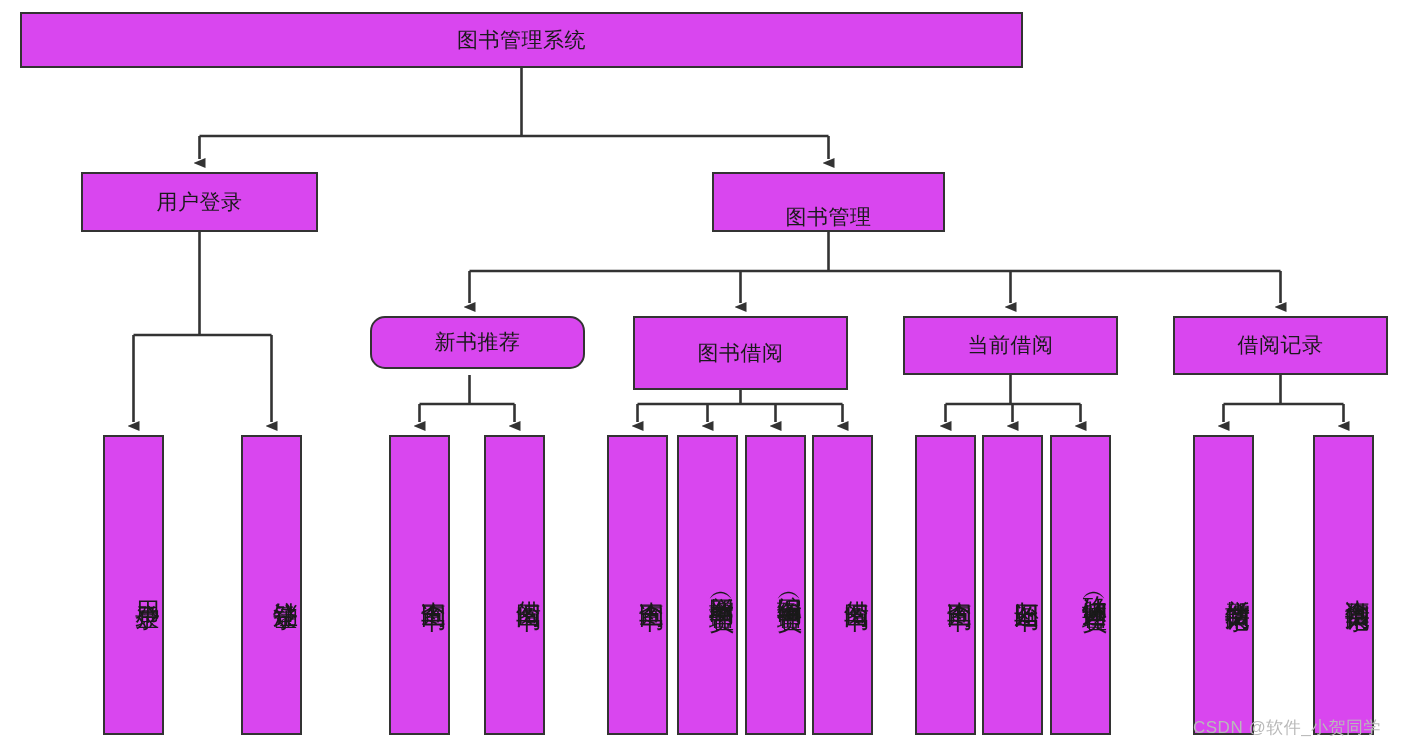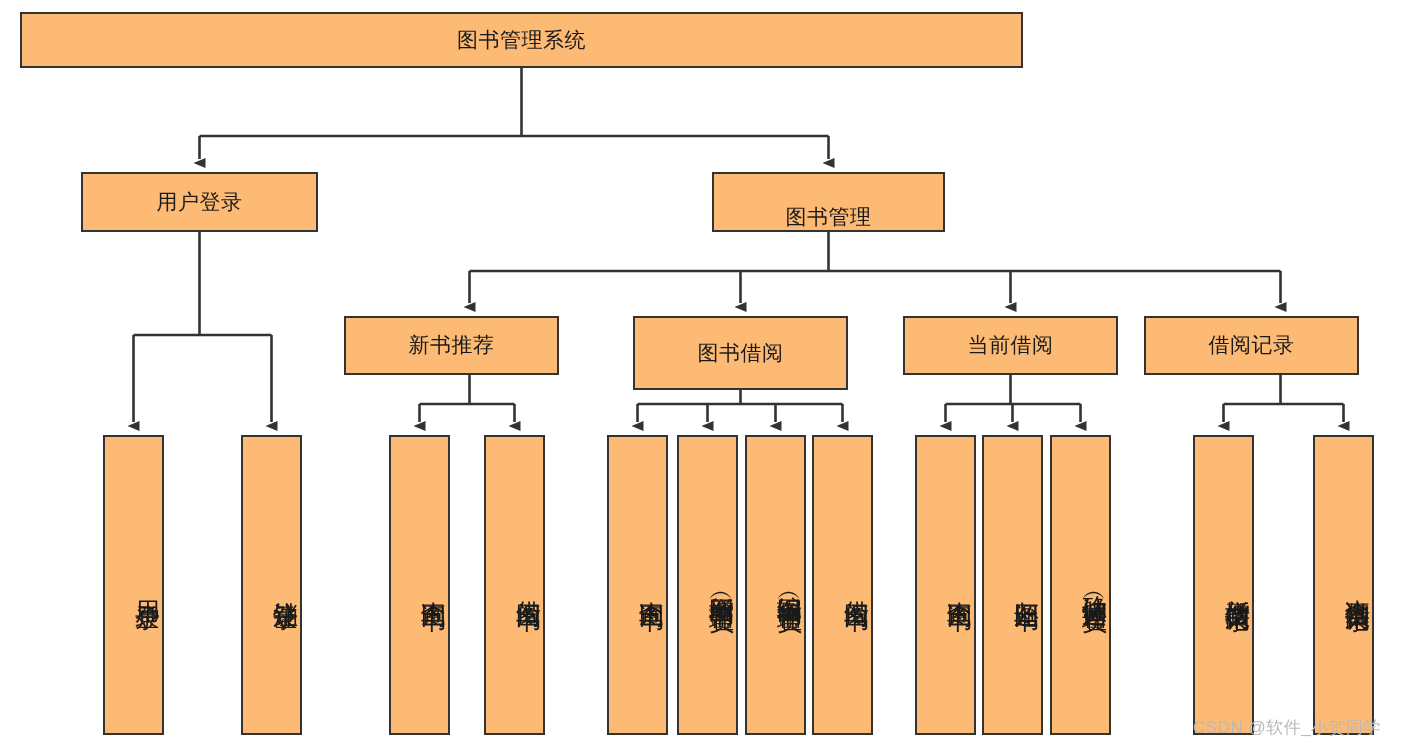--- a/index.html
+++ b/index.html
@@ -22,21 +22,21 @@
     left: 0;
     top: 0;
     width: 1405px;
     height: 747px;
     pointer-events: none;
   }
   .node {
     position: absolute;
     box-sizing: border-box;
     border: 2px solid #333333;
-    background: #fdba74;
+    background: #d946ef;
     display: flex;
     align-items: center;
     justify-content: center;
     text-align: center;
     color: #1a1a1a;
     line-height: 1.18;
   }
   .node.horiz {
     font-size: 21px;
     letter-spacing: 0.5px;
@@ -114,30 +114,30 @@
   <div id="nodes-layer">
       <div class="node horiz" style="left: 20px; top: 12px; width: 1003px; height: 56px;">
         <span class="lbl">图书管理系统</span>
       </div>
       <div class="node horiz" style="left: 81px; top: 172px; width: 237px; height: 60px;">
         <span class="lbl">用户登录</span>
       </div>
       <div class="node horiz" style="left: 712px; top: 172px; width: 233px; height: 60px; align-items: flex-end;">
         <span class="lbl">图书管理</span>
       </div>
-      <div class="node horiz" style="left: 344px; top: 316px; width: 215px; height: 59px;">
+      <div class="node horiz" style="left: 370px; top: 316px; width: 215px; height: 53px; border-radius: 15px;">
         <span class="lbl">新书推荐</span>
       </div>
       <div class="node horiz" style="left: 633px; top: 316px; width: 215px; height: 74px;">
         <span class="lbl">图书借阅</span>
       </div>
       <div class="node horiz" style="left: 903px; top: 316px; width: 215px; height: 59px;">
         <span class="lbl">当前借阅</span>
       </div>
-      <div class="node horiz" style="left: 1144px; top: 316px; width: 215px; height: 59px;">
+      <div class="node horiz" style="left: 1173px; top: 316px; width: 215px; height: 59px;">
         <span class="lbl">借阅记录</span>
       </div>
       <div class="node vert" style="left: 103px; top: 435px; width: 61px; height: 300px;">
         <span class="lbl">用户登录</span>
       </div>
       <div class="node vert" style="left: 241px; top: 435px; width: 61px; height: 300px;">
         <span class="lbl">注销登录</span>
       </div>
       <div class="node vert" style="left: 389px; top: 435px; width: 61px; height: 300px;">
         <span class="lbl">查询图书</span>

